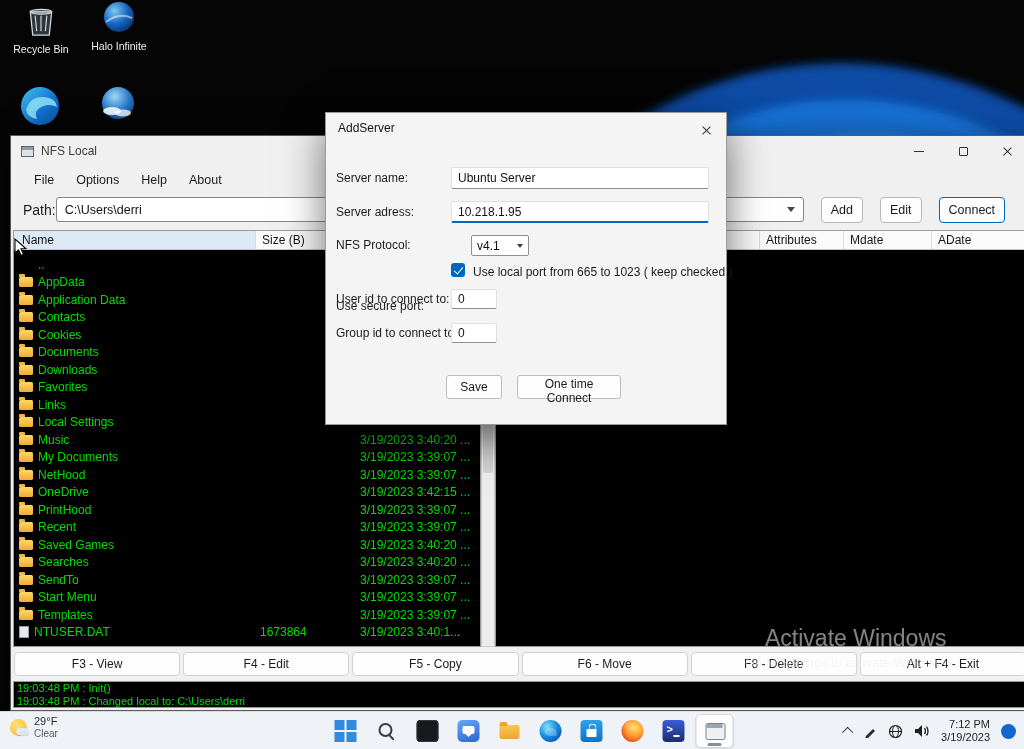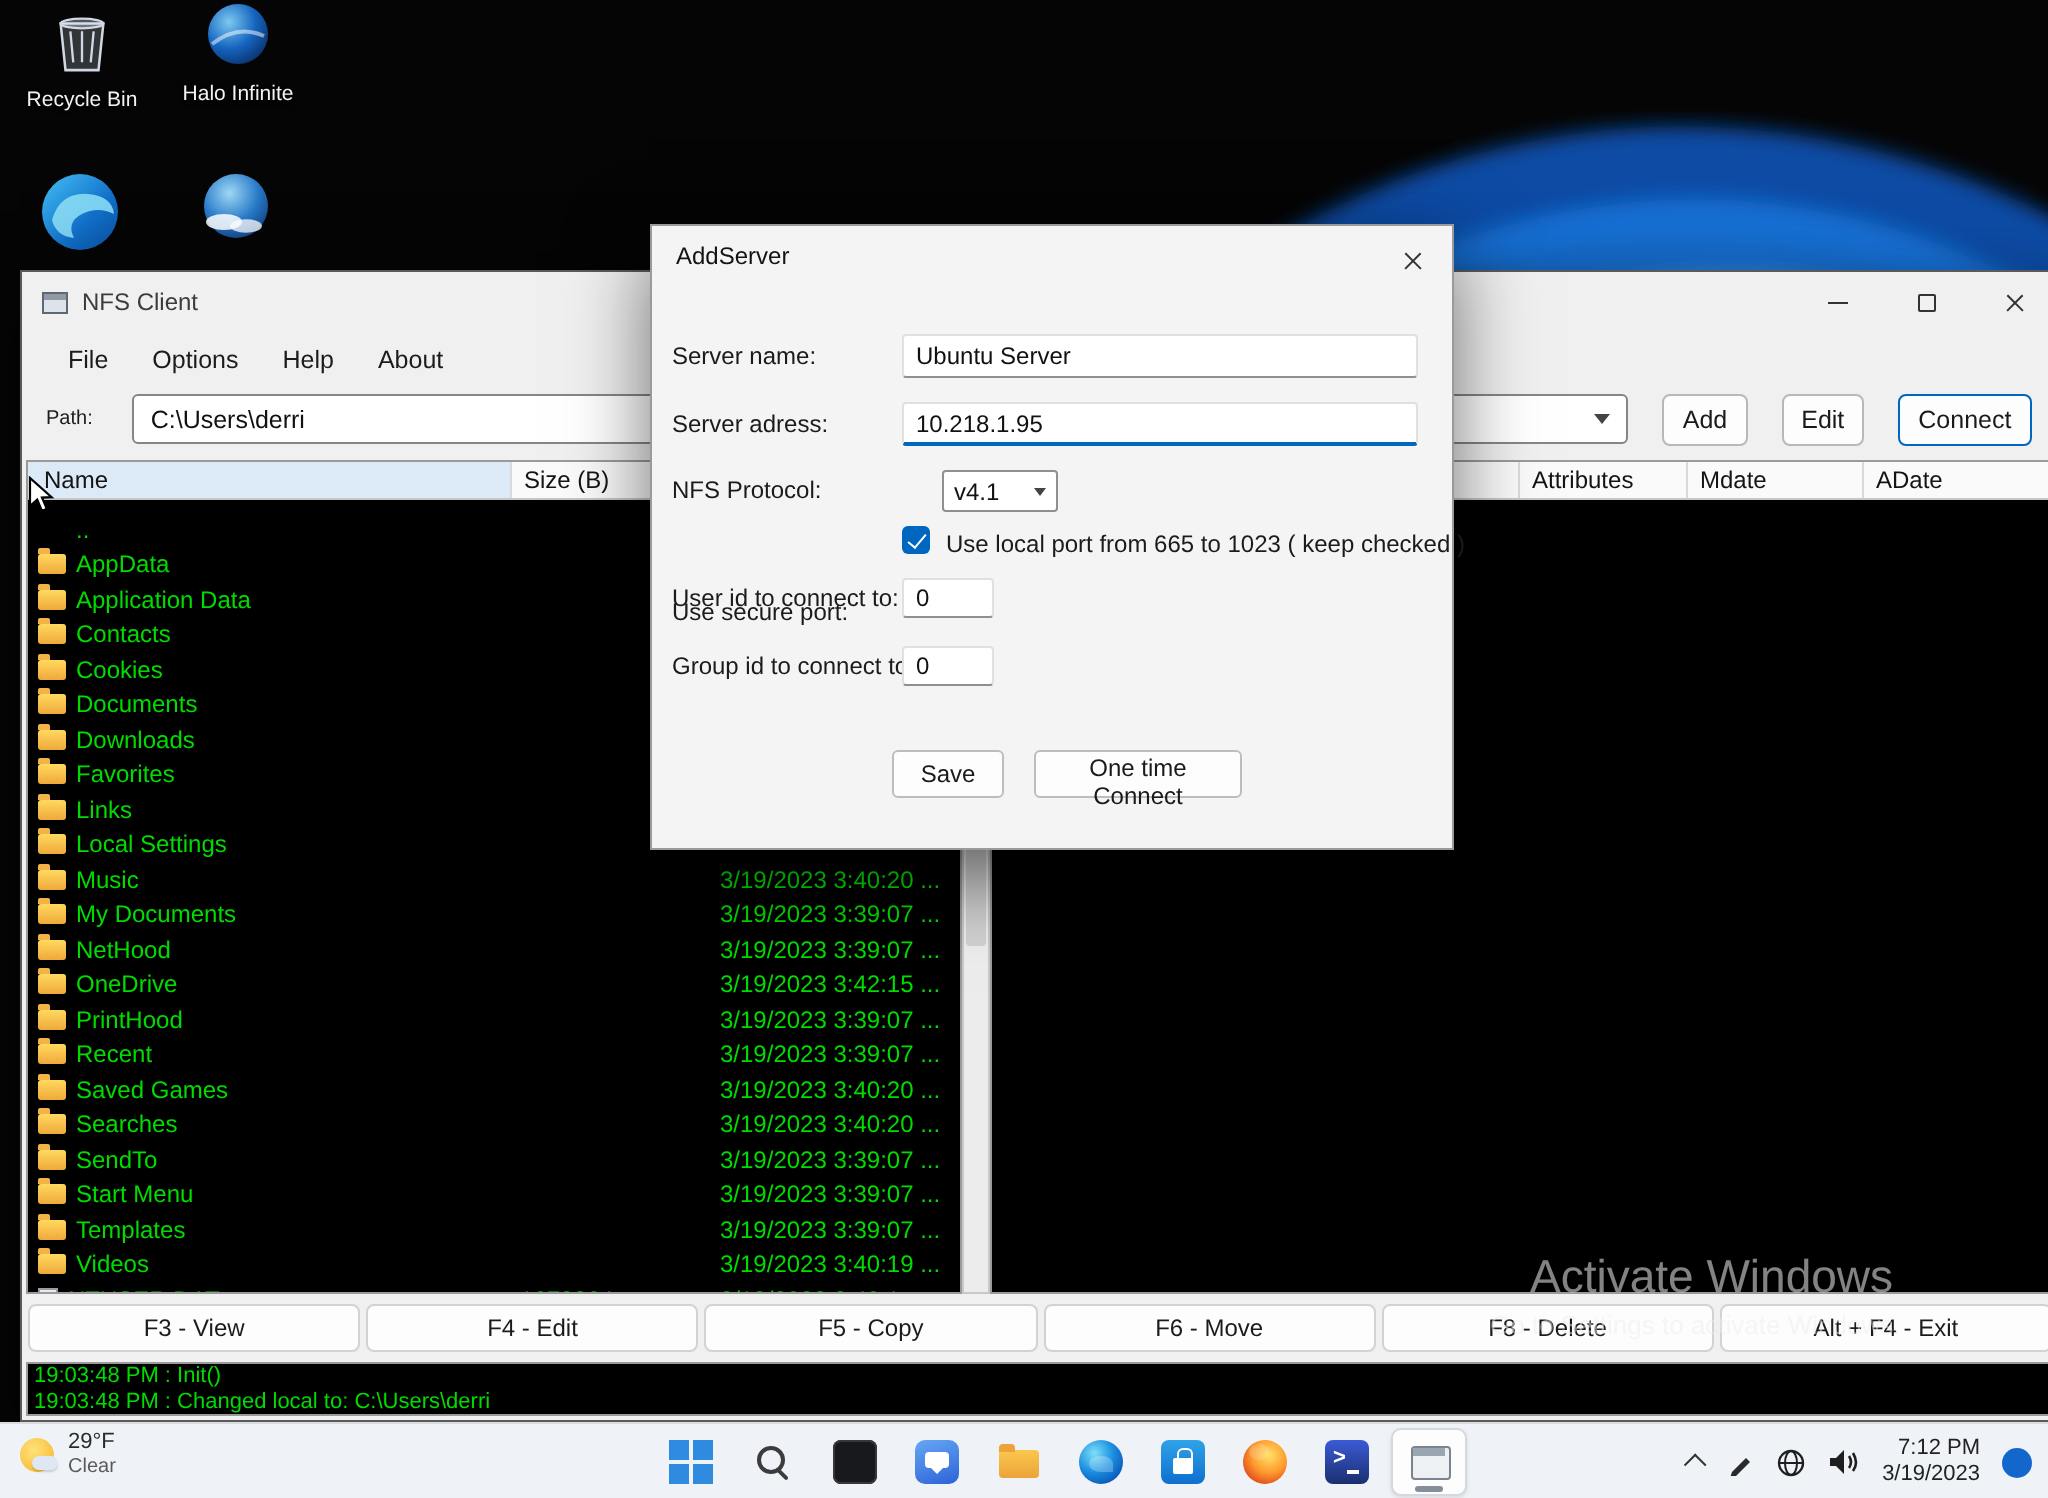--- a/index.html
+++ b/index.html
@@ -25,21 +25,21 @@
   .ic-min{width:10px;height:1px;background:#333;}
   .ic-max{width:9px;height:9px;border:1px solid #333;border-radius:1px;}
   .ic-x{position:relative;width:11px;height:11px;}
   .ic-x::before,.ic-x::after{content:"";position:absolute;left:0;top:5px;width:11px;height:1.2px;background:#333;}
   .ic-x::before{transform:rotate(45deg);}  .ic-x::after{transform:rotate(-45deg);}
 
   .menubar{height:27px;display:flex;align-items:center;padding-left:12px;}
   .mitem{font-size:12.5px;color:#1c1c1c;padding:3px 11px;}
 
   .pathrow{height:37px;display:flex;align-items:center;padding:0 0 4px 12px;}
-  .plabel{font-size:10px;color:#1c1c1c;margin-right:20px;}
+  .plabel{font-size:14px;color:#1c1c1c;margin-right:0;}
   .path-combo{width:748px;height:25px;background:#fff;border:1px solid #868686;border-radius:3px;
               display:flex;align-items:center;padding:0 8px;font-size:12.5px;color:#111;flex:none;}
   .path-combo .ptext{flex:1;white-space:nowrap;overflow:hidden;}
   .tri{width:0;height:0;border-left:4px solid transparent;border-right:4px solid transparent;border-top:5px solid #444;flex:none;}
   .tbtn{height:26px;margin-left:17px;padding:0 9px;background:#fdfdfd;border:1px solid #b8b8b8;border-radius:4px;
         font-size:12.5px;color:#1a1a1a;flex:none;}
   .tbtn.primary{border:1.5px solid #0067c0;}
 
   
   #listregion{position:absolute;left:2px;right:2px;top:94px;height:417px;}
@@ -207,21 +207,21 @@
         </defs>
       <circle cx="20" cy="19" r="16" fill="url(#gg)"></circle>
       <ellipse cx="14" cy="27" rx="9" ry="4" fill="rgba(255,255,255,.85)"></ellipse>
       <ellipse cx="25" cy="29" rx="8" ry="3.4" fill="rgba(255,255,255,.75)"></ellipse>
     </svg>
   </div>
 
   <div id="win">
     <div class="titlebar">
       <span class="app-ico"></span>
-      <span class="wtitle">NFS Client</span>
+      <span class="wtitle">NFS Local</span>
       <div class="wctrls">
         <div class="wc">
             <span class="ic-min"></span>
           </div>
         <div class="wc">
             <span class="ic-max"></span>
           </div>
         <div class="wc">
             <span class="ic-x"></span>
           </div>
@@ -373,26 +373,20 @@
               <span class="fic folder"></span>
               <span class="fname">Start Menu</span>
               <span class="fsize"></span>
               <span class="fdate">3/19/2023 3:39:07 ...</span>
             </div>
             <div class="frow">
               <span class="fic folder"></span>
               <span class="fname">Templates</span>
               <span class="fsize"></span>
               <span class="fdate">3/19/2023 3:39:07 ...</span>
-            </div>
-            <div class="frow">
-              <span class="fic folder"></span>
-              <span class="fname">Videos</span>
-              <span class="fsize"></span>
-              <span class="fdate">3/19/2023 3:40:19 ...</span>
             </div>
             <div class="frow">
               <span class="fic file"></span>
               <span class="fname">NTUSER.DAT</span>
               <span class="fsize">1673864</span>
               <span class="fdate">3/19/2023 3:40:1...</span>
             </div>
           </div>
       </div>
       <div class="vscroll">

